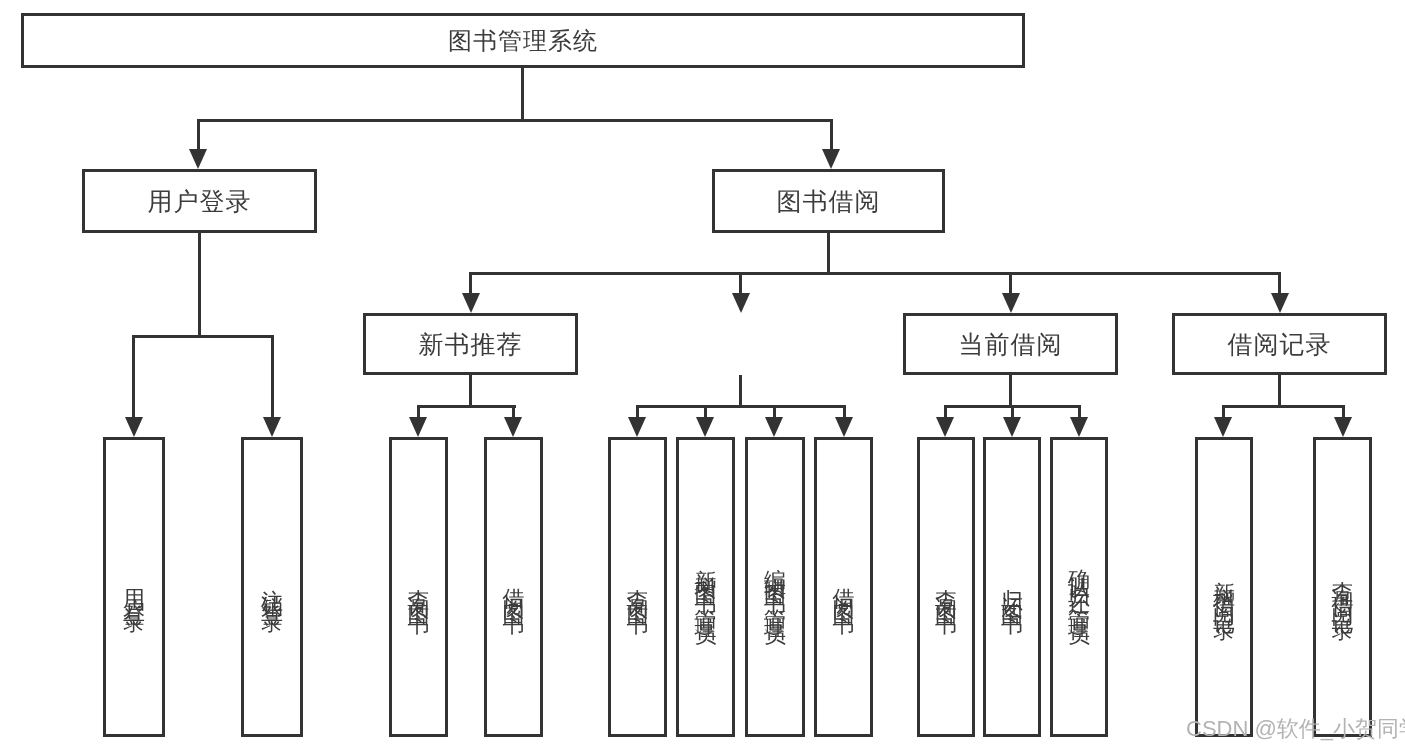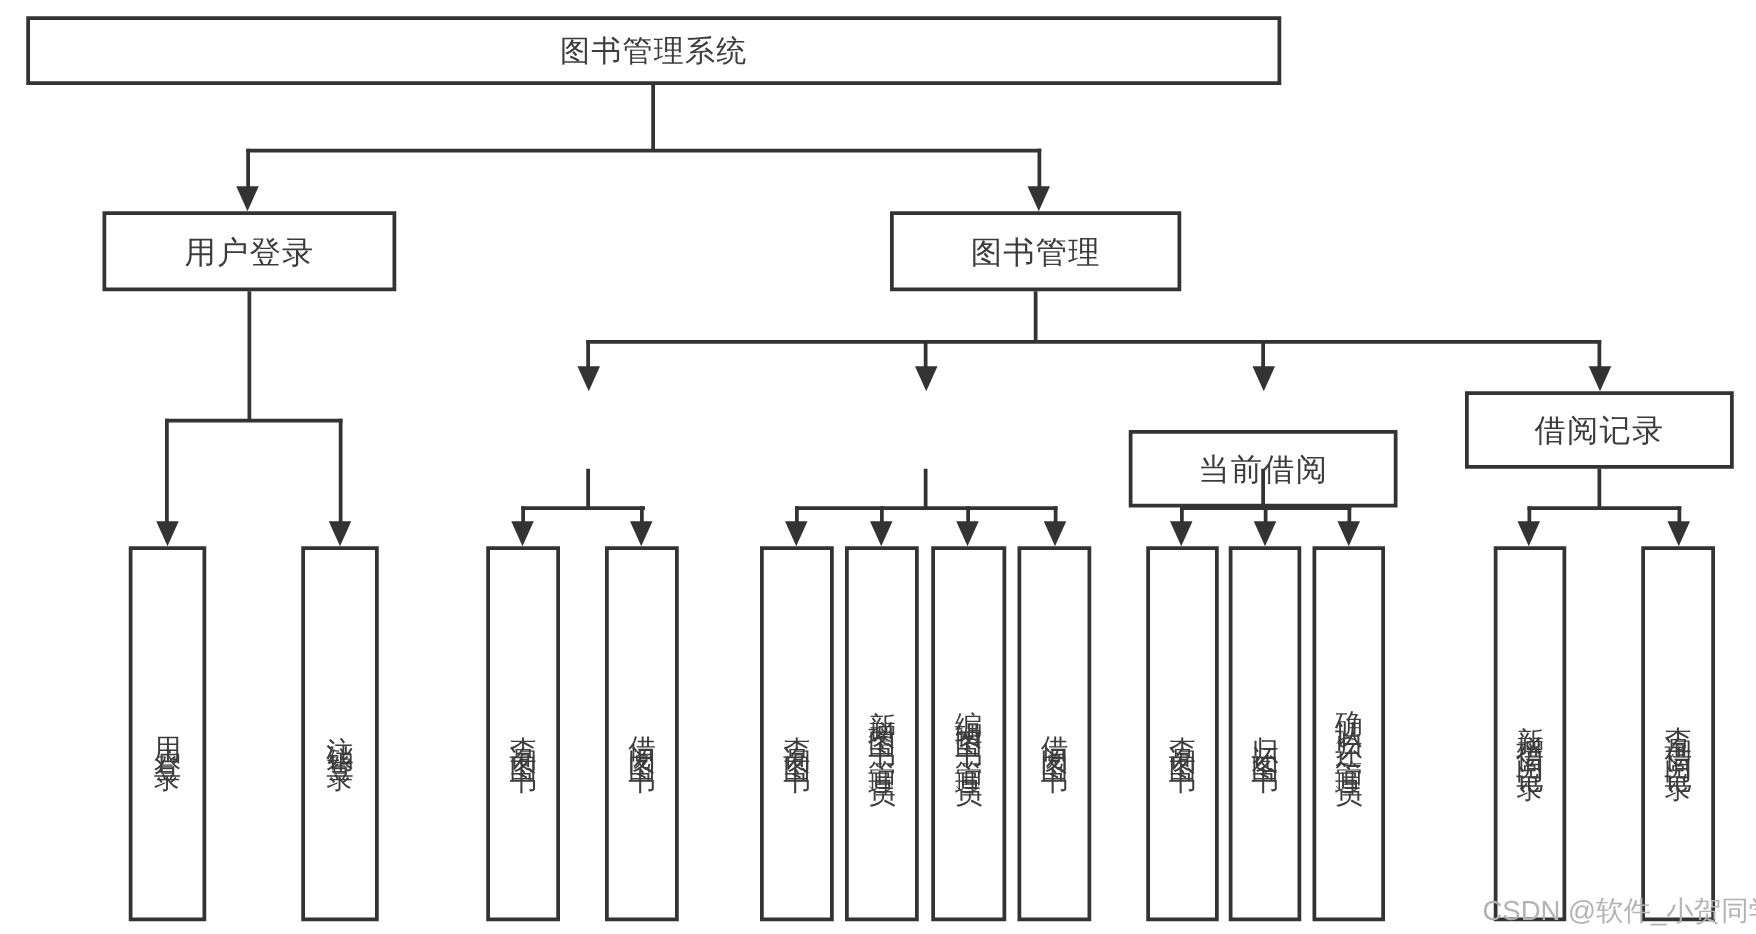--- a/index.html
+++ b/index.html
@@ -63,42 +63,45 @@
   <div class="hl" style="left:197px;top:119px;width:636px;"></div>
   <div class="vl" style="left:197px;top:119px;height:33px;"></div>
   <div class="arrow" style="left:189px;top:149px;"></div>
   <div class="vl" style="left:830px;top:119px;height:33px;"></div>
   <div class="arrow" style="left:822px;top:149px;"></div>
 
   <div class="box" style="left:82px;top:169px;width:235px;height:64px;">
     <span class="hlabel">用户登录</span>
   </div>
   <div class="box" style="left:712px;top:169px;width:233px;height:64px;">
-    <span class="hlabel">图书管理</span>
+    <span class="hlabel">图书借阅</span>
   </div>
 
   <div class="vl" style="left:198px;top:233px;height:104px;"></div>
   <div class="hl" style="left:132px;top:335px;width:142px;"></div>
   <div class="vl" style="left:132px;top:335px;height:84px;"></div>
   <div class="arrow" style="left:125px;top:417px;"></div>
   <div class="vl" style="left:271px;top:335px;height:84px;"></div>
   <div class="arrow" style="left:263px;top:417px;"></div>
 
   <div class="vl" style="left:827px;top:233px;height:41px;"></div>
   <div class="hl" style="left:469px;top:272px;width:812px;"></div>
   <div class="vl" style="left:469px;top:272px;height:23px;"></div>
   <div class="arrow" style="left:462px;top:293px;"></div>
   <div class="vl" style="left:739px;top:272px;height:23px;"></div>
   <div class="arrow" style="left:732px;top:293px;"></div>
   <div class="vl" style="left:1009px;top:272px;height:23px;"></div>
   <div class="arrow" style="left:1002px;top:293px;"></div>
   <div class="vl" style="left:1278px;top:272px;height:23px;"></div>
   <div class="arrow" style="left:1271px;top:293px;"></div>
 
-  <div class="box" style="left:903px;top:313px;width:215px;height:62px;margin-top:31px;">
+  <div class="box" style="left:363px;top:313px;width:215px;height:62px;">
+    <span class="hlabel">新书推荐</span>
+  </div>
+  <div class="box" style="left:903px;top:313px;width:215px;height:62px;">
     <span class="hlabel">当前借阅</span>
   </div>
   <div class="box" style="left:1172px;top:313px;width:215px;height:62px;">
     <span class="hlabel">借阅记录</span>
   </div>
 
   <div class="vl" style="left:469px;top:375px;height:33px;"></div>
   <div class="hl" style="left:417px;top:405px;width:99px;"></div>
   <div class="vl" style="left:417px;top:405px;height:14px;"></div>
   <div class="arrow" style="left:409px;top:417px;"></div>

